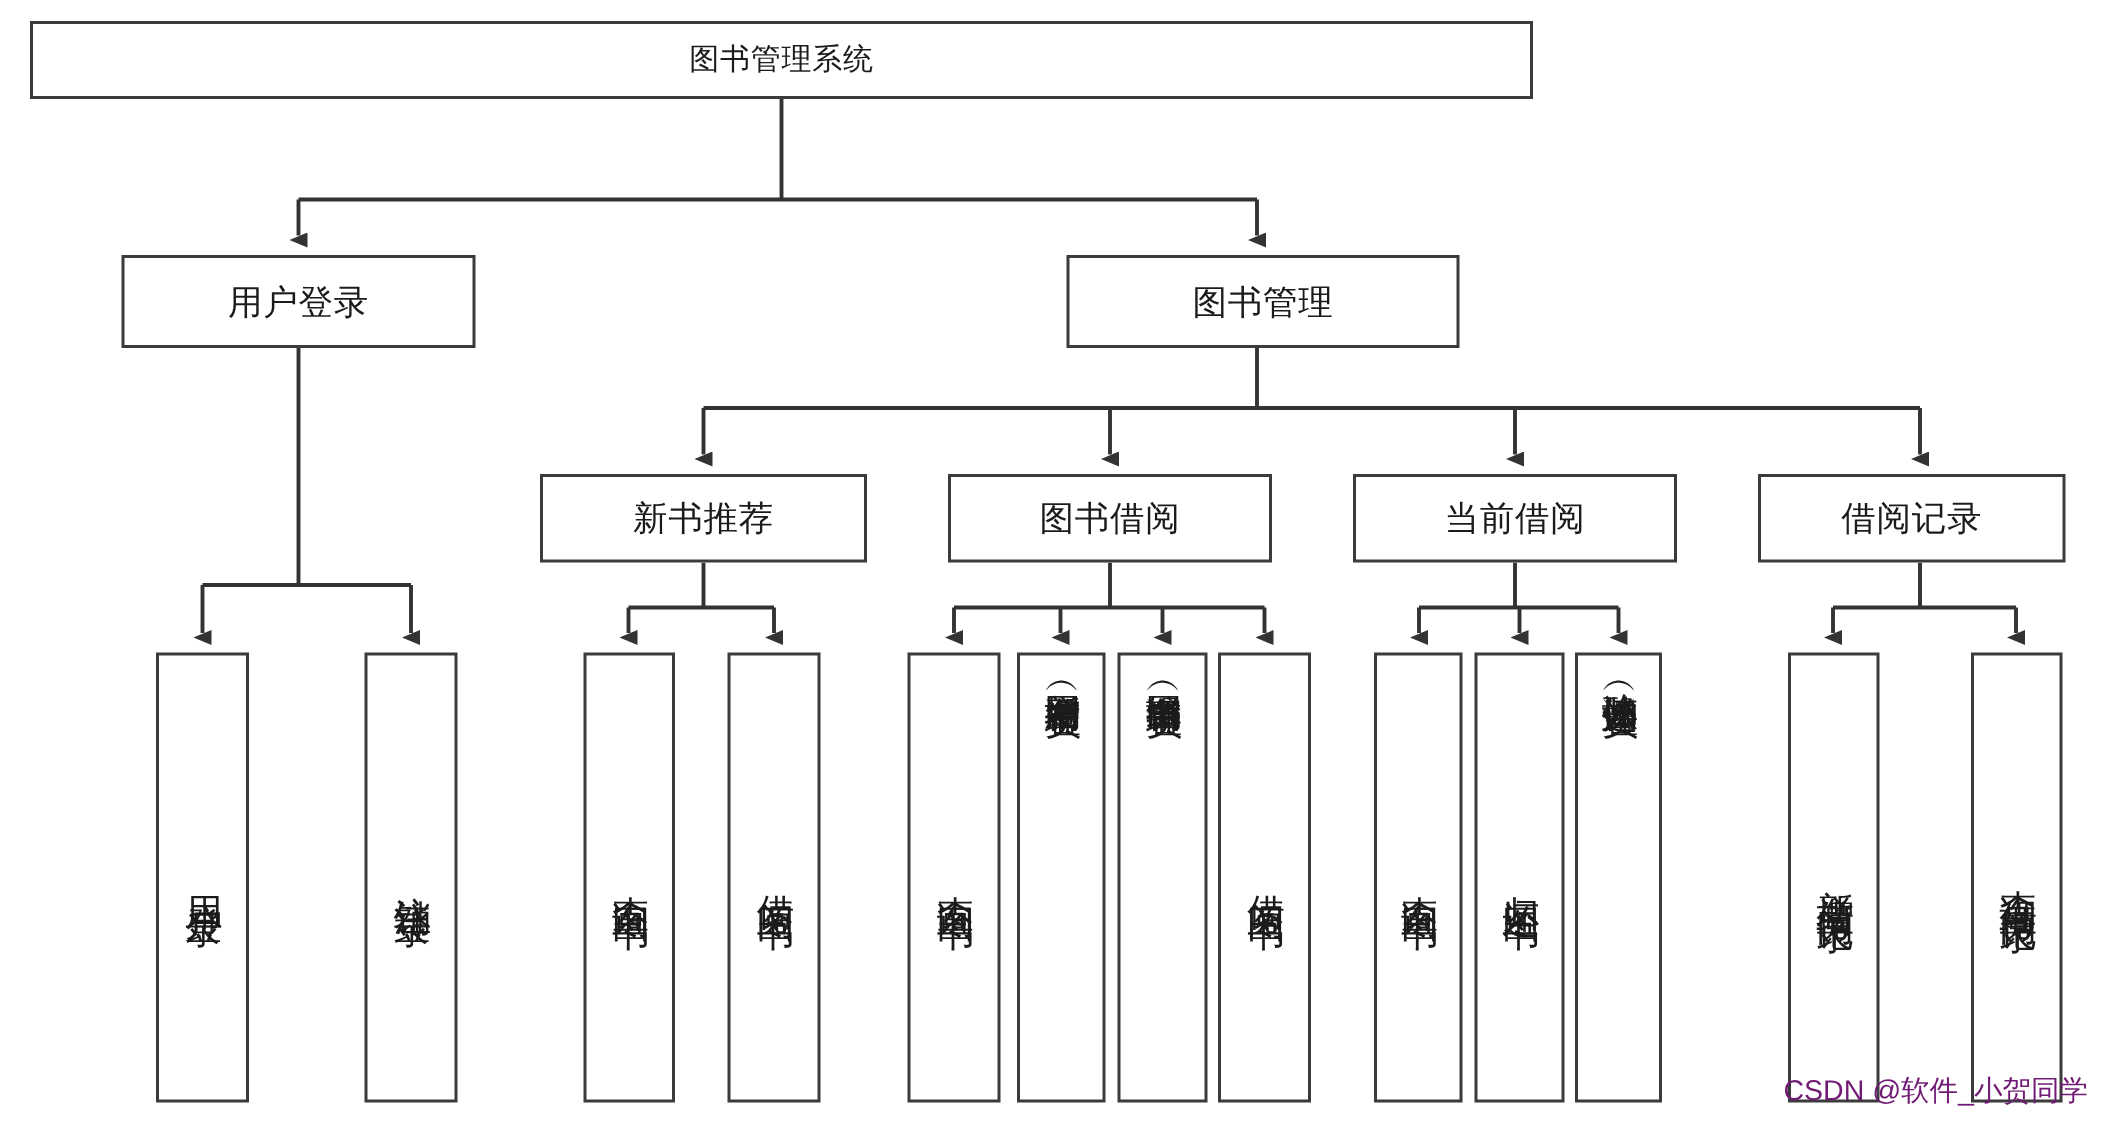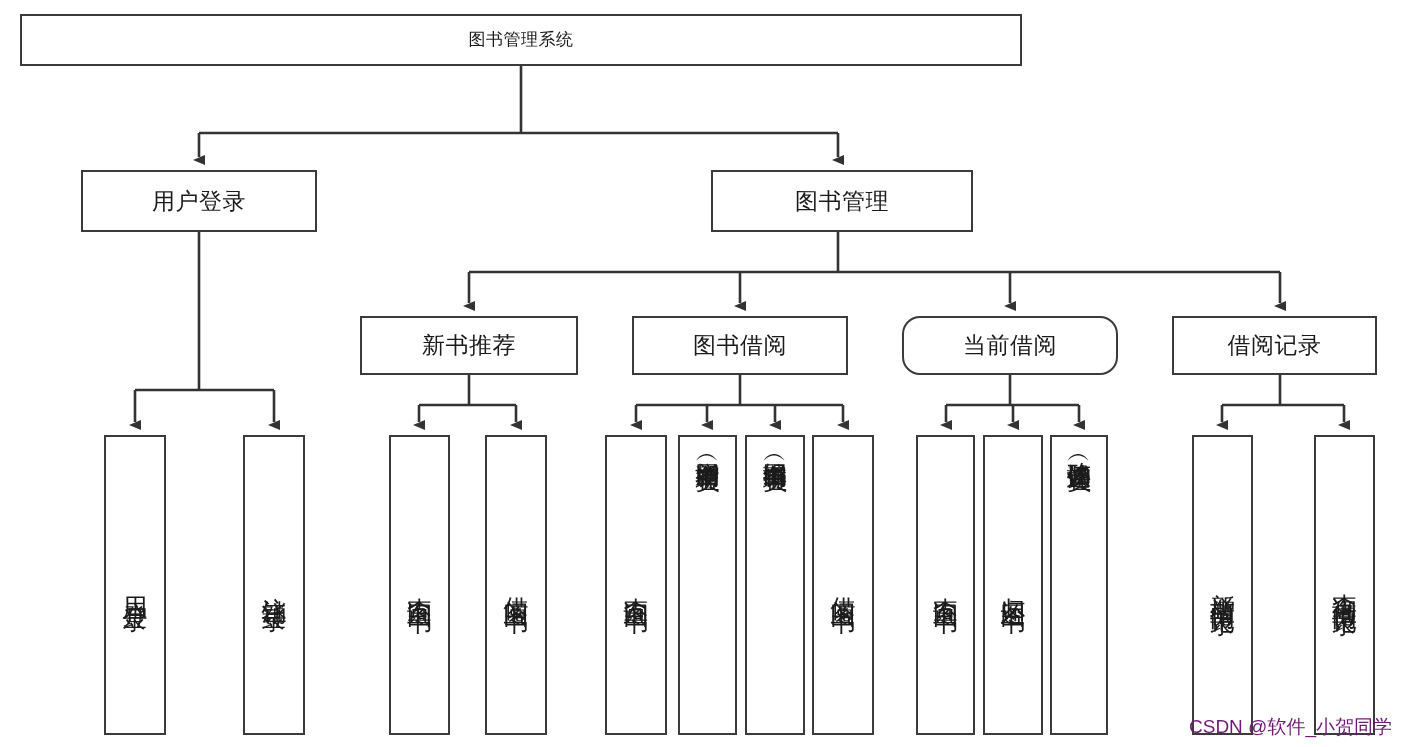--- a/index.html
+++ b/index.html
@@ -41,21 +41,21 @@
   .node .node-label {
     display: block;
     line-height: 1.15;
     letter-spacing: 0.5px;
   }
   
   .node.horiz .node-label {
     font-size: 23px;
   }
   #node-root .node-label {
-    font-size: 17px;
+    font-size: 20px;
   }
   
   .node.vert {
     align-items: flex-start;
     justify-content: center;
     padding-top: 6px;
   }
   .node.vert .node-label {
     writing-mode: vertical-rl;
     text-orientation: upright;
@@ -154,21 +154,21 @@
   </div>
 
   <div class="node horiz" style="left:632px; top:316px; width:216px; height:59px;">
     <span class="node-label">图书借阅</span>
   </div>
 
   <div class="node horiz" style="left:360px; top:316px; width:218px; height:59px;">
     <span class="node-label">新书推荐</span>
   </div>
 
-  <div class="node horiz" style="left:902px; top:316px; width:216px; height:59px;border-radius:18px;">
+  <div class="node horiz" style="left:902px; top:316px; width:216px; height:59px;">
     <span class="node-label">当前借阅</span>
   </div>
 
   <div class="node horiz" style="left:1172px; top:316px; width:205px; height:59px;">
     <span class="node-label">借阅记录</span>
   </div>
 
   <div class="node vert centered" style="left:104px; top:435px; width:62px; height:300px;">
     <span class="node-label">用户登录</span>
   </div>

